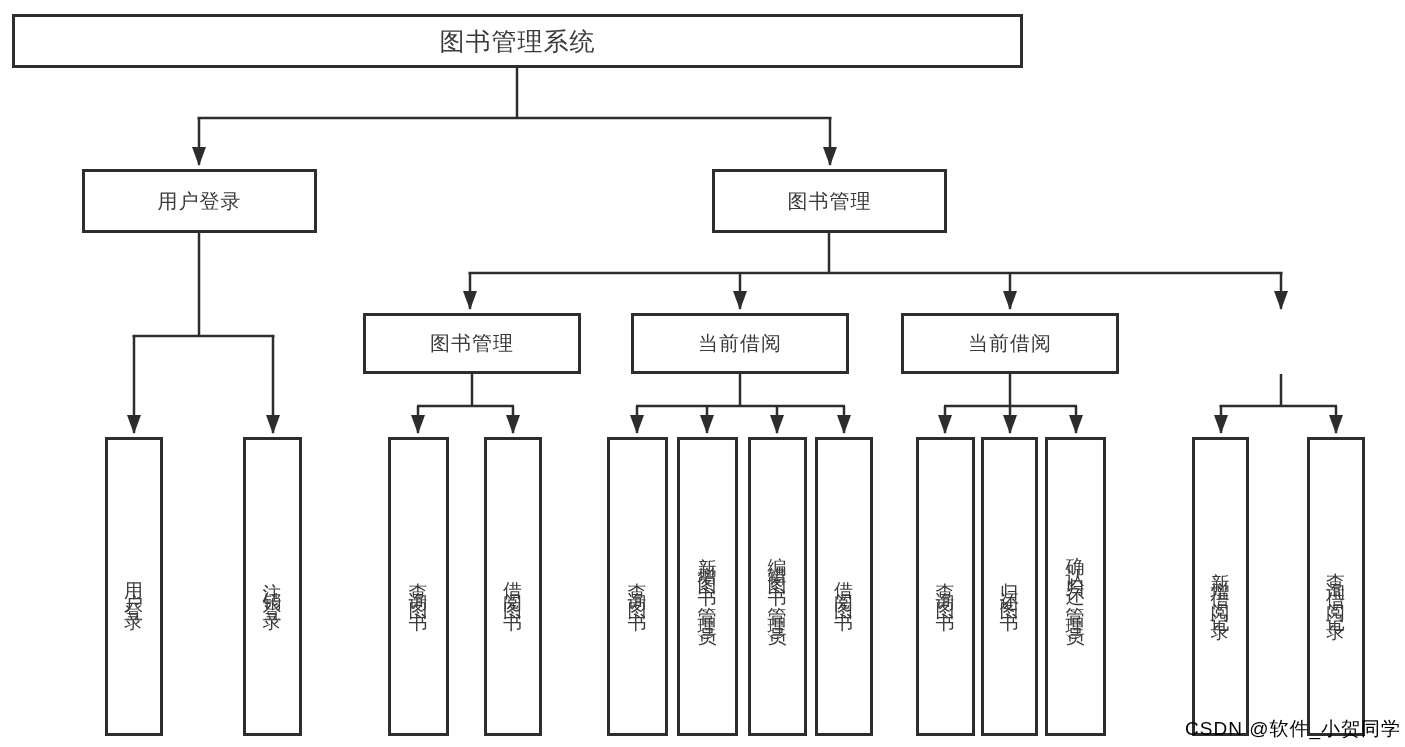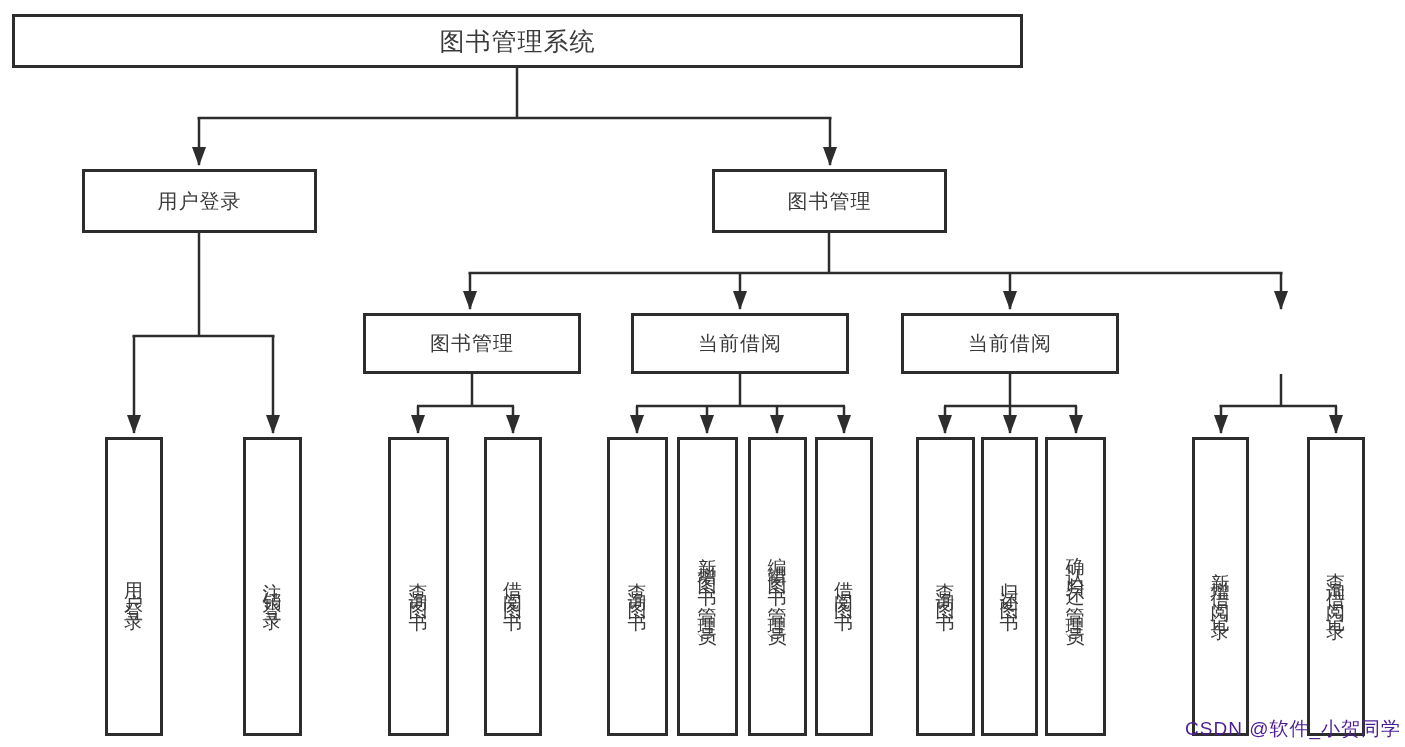--- a/index.html
+++ b/index.html
@@ -33,21 +33,21 @@
     font-size:19px;
     letter-spacing:10px;
     line-height:1;
     white-space:nowrap;
   }
   #watermark{
     position:absolute;
     right:4px;
     bottom:5px;
     font-size:19px;
-    color:#4c1d95;
+    color:#000000;
     letter-spacing:1px;
     white-space:nowrap;
   }
 </style>
 </head>
 <body>
 
 <div id="canvas">
 
   <svg id="wires" viewBox="0 0 1405 747" xmlns="http://www.w3.org/2000/svg">

